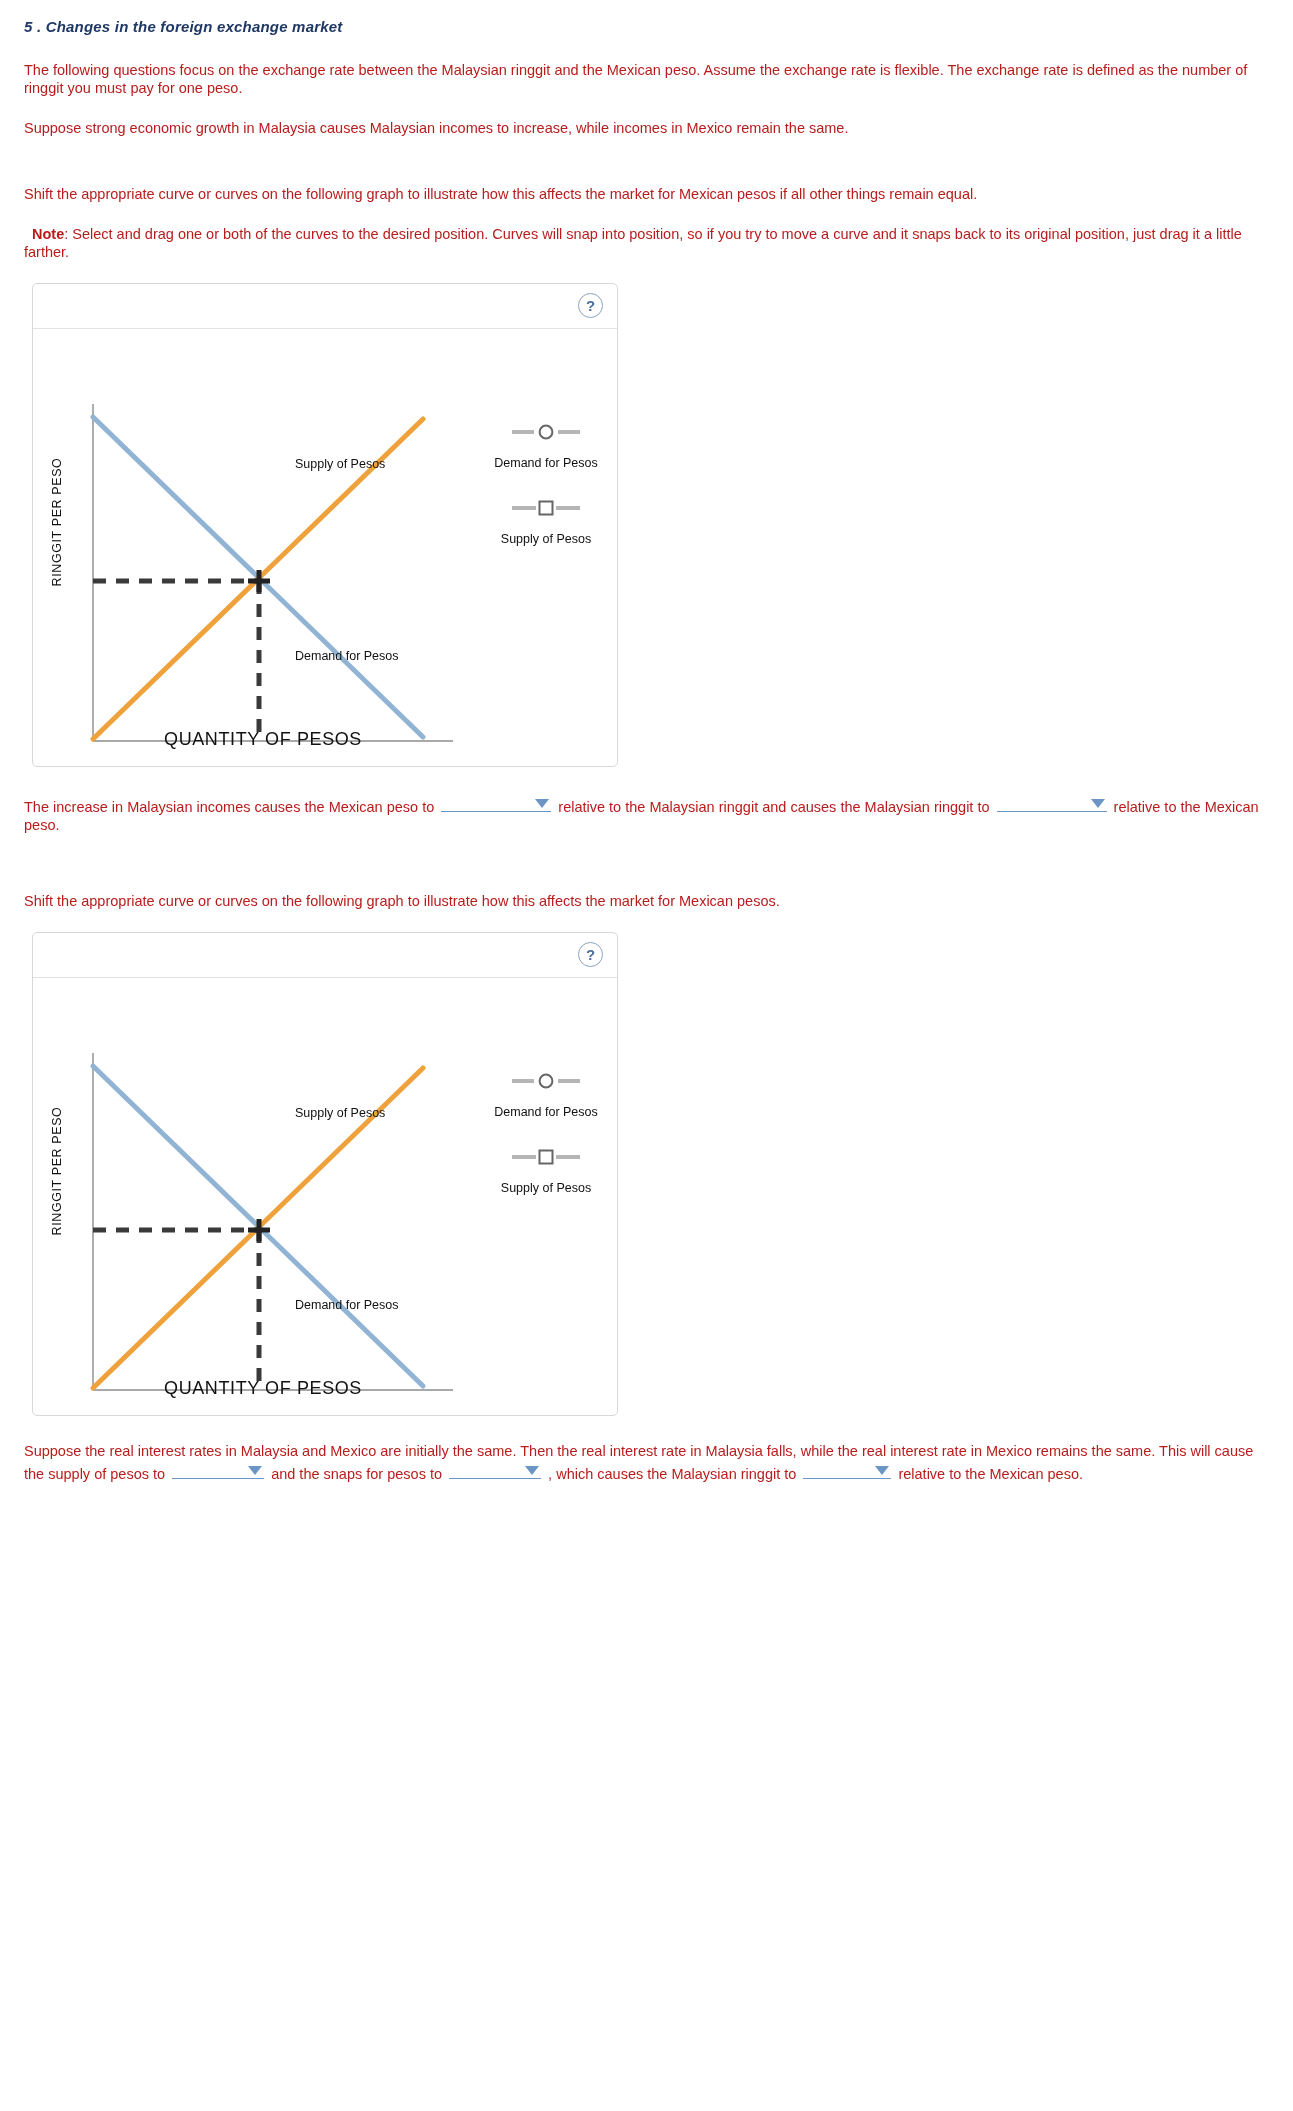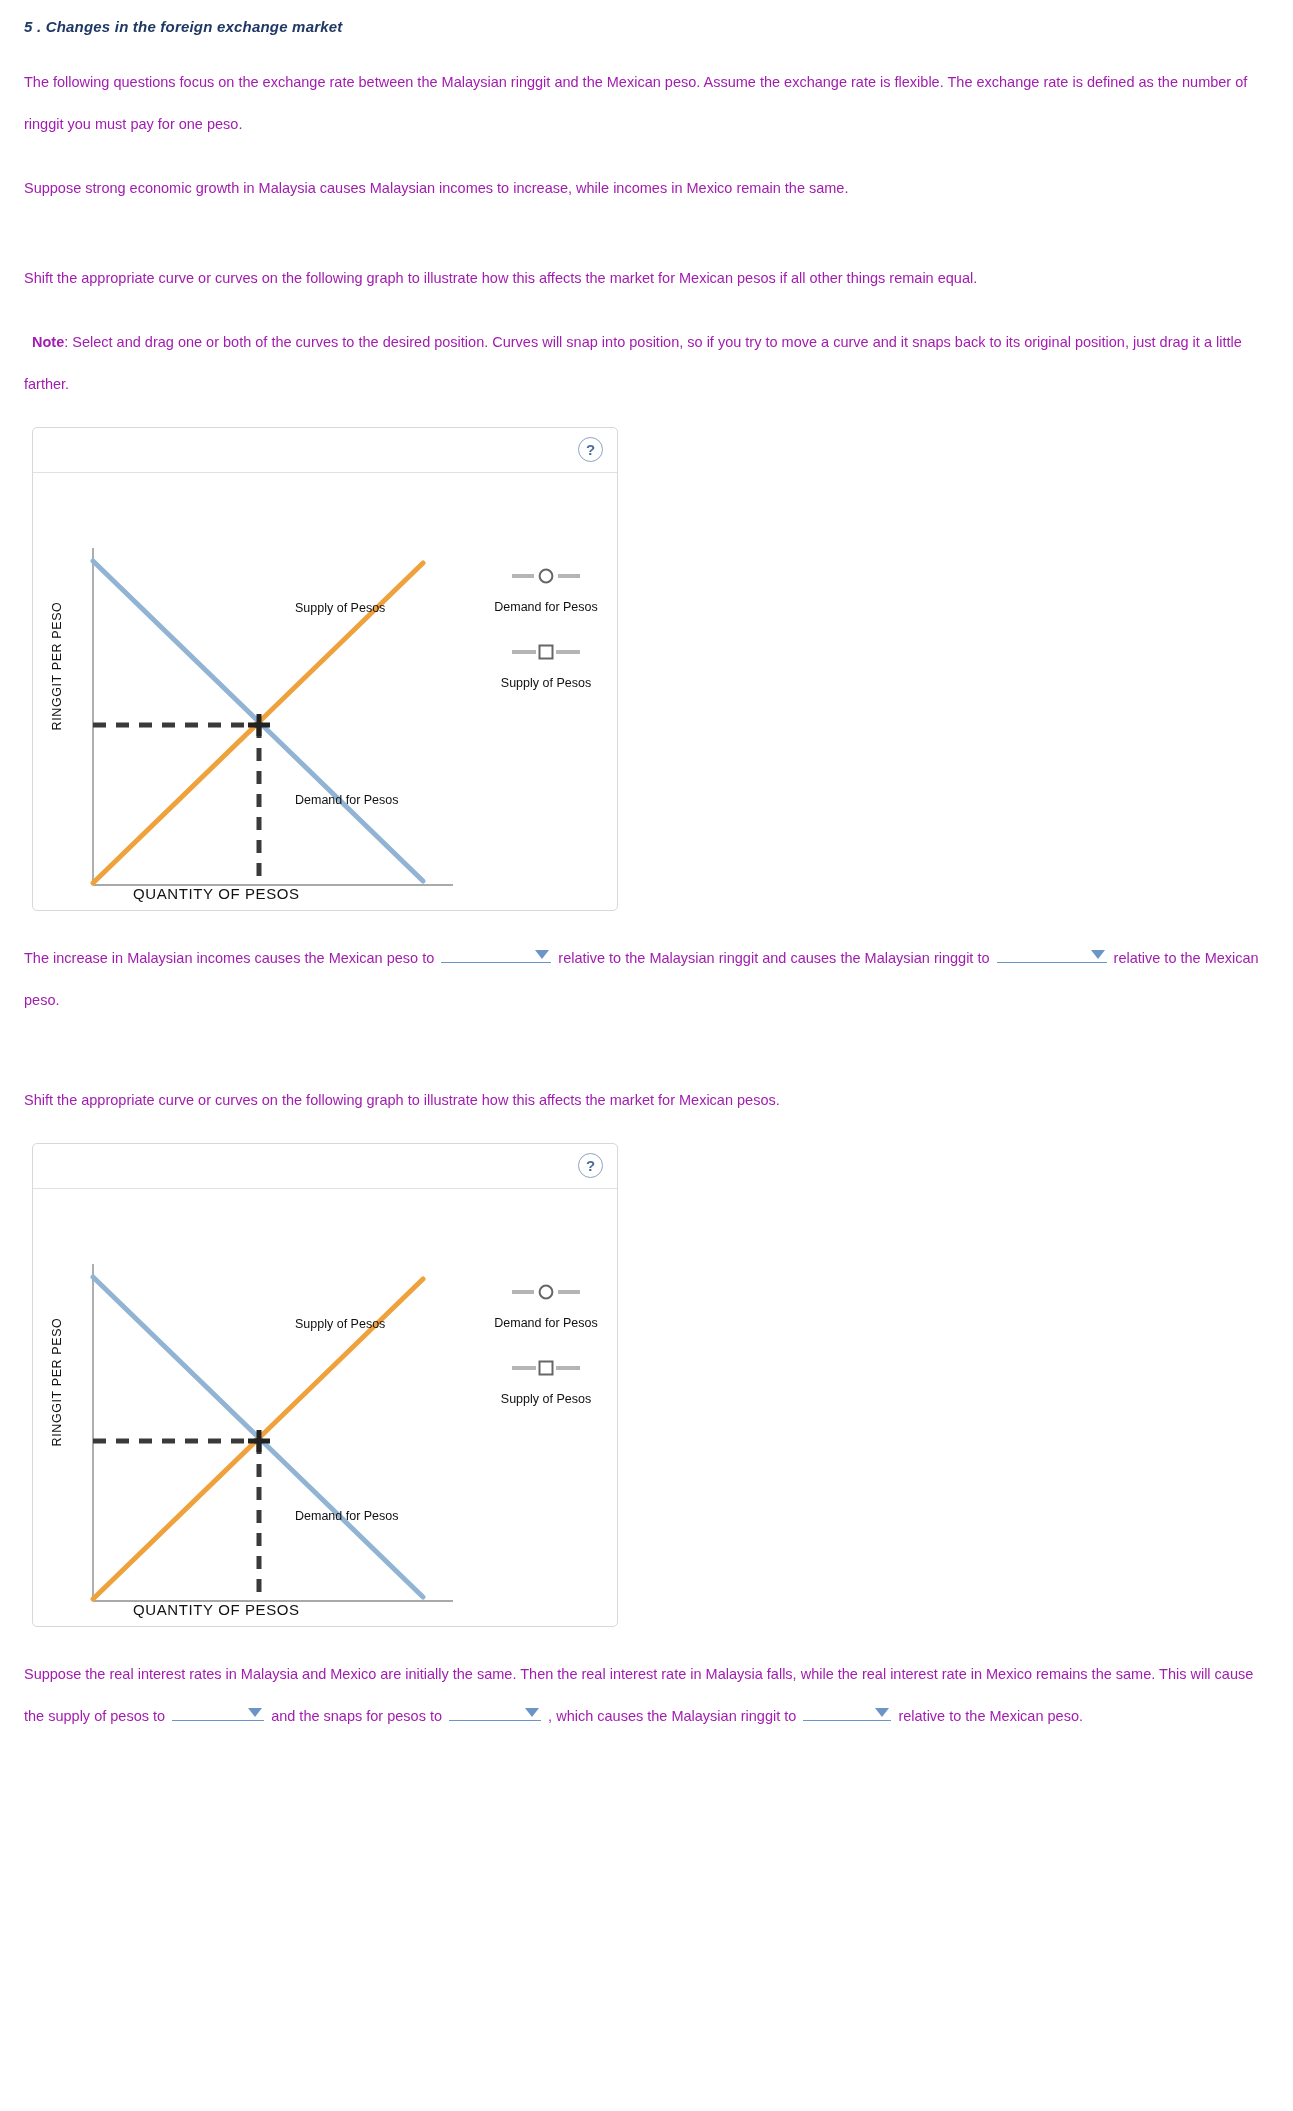--- a/index.html
+++ b/index.html
@@ -13,21 +13,21 @@
     overflow:hidden;
   }
   .page { padding: 18px 24px 0 24px; }
 
   .q-title {
     font-size:15px; font-weight:bold; color:#1f3864;
     letter-spacing:0.2px; margin:0 0 26px 0;font-style:italic;
   }
 
   p.body-text {
-    font-size:14.5px; line-height:42px; margin:0 0 22px 0; color:#a21caf;
+    font-size:14.5px; line-height:18px; margin:0 0 22px 0; color:#b91c1c;
     max-width:1245px;
   }
   .italic { }
   .bold { font-weight:bold;margin-left:8px; }
 
   .spacer-lg { height:26px; }
   .spacer-sm { height:10px; }
 
   
   .graph-panel {
@@ -59,22 +59,22 @@
     position:absolute;
     left:-56px; top:186px;
     width:160px; text-align:center;
     font-size:12.5px; letter-spacing:0.6px;
     transform: rotate(-90deg);
     color:#111; white-space:nowrap;
   }
   .axis-x-label {
     position:absolute;
     left:100px; top:400px;
-    width:260px; text-align:left;
-    font-size:15px; letter-spacing:0.6px; color:#111;margin-top:12px;
+    width:260px; text-align:center;
+    font-size:18px; letter-spacing:0.6px; color:#111;
   }
 
   .curve-tag { position:absolute; font-size:12.5px; color:#111; white-space:nowrap; }
   .tag-supply { left:262px; top:128px; }
   .tag-demand { left:262px; top:320px; }
 
   
   .legend { position:absolute; left:438px; top:95px; width:150px; }
   .legend-item { margin-bottom:30px; text-align:center; }
   .legend-swatch { display:block; margin:0 auto 16px auto; }

